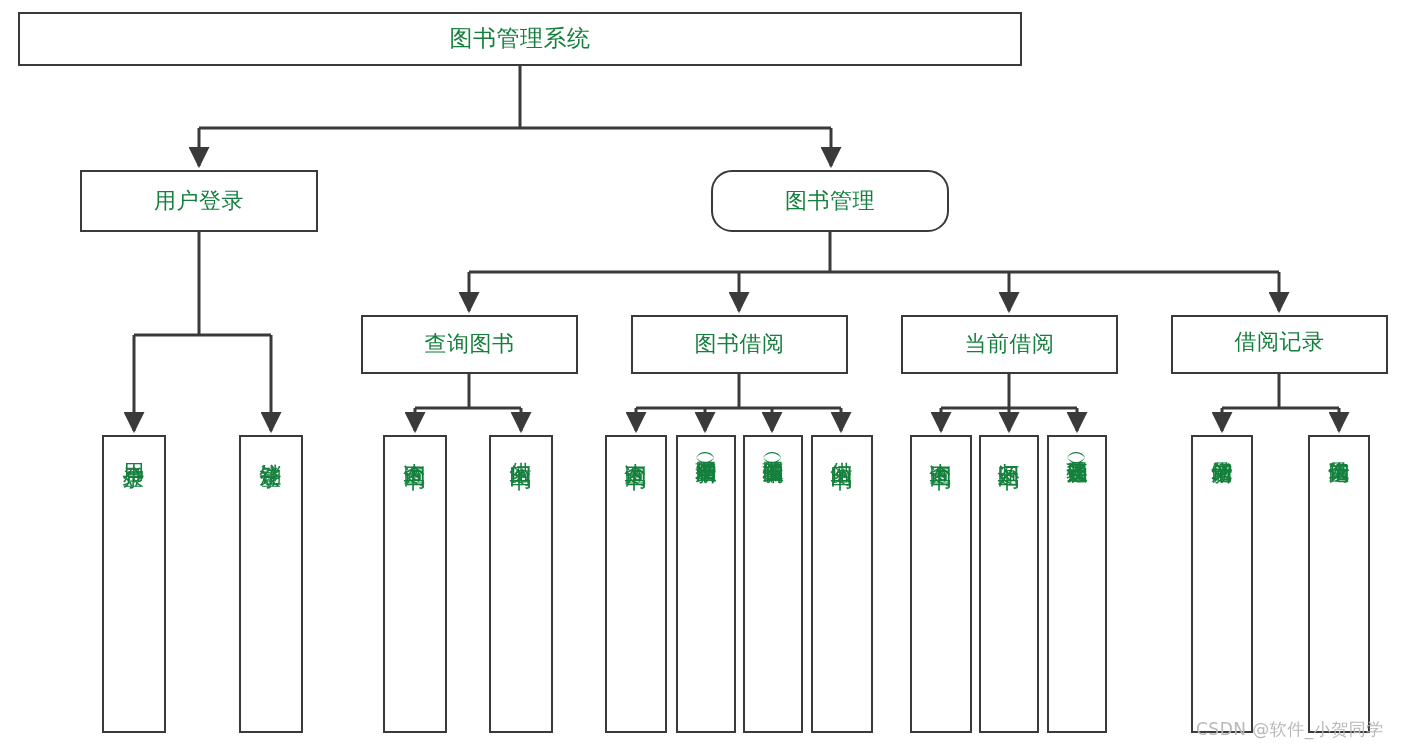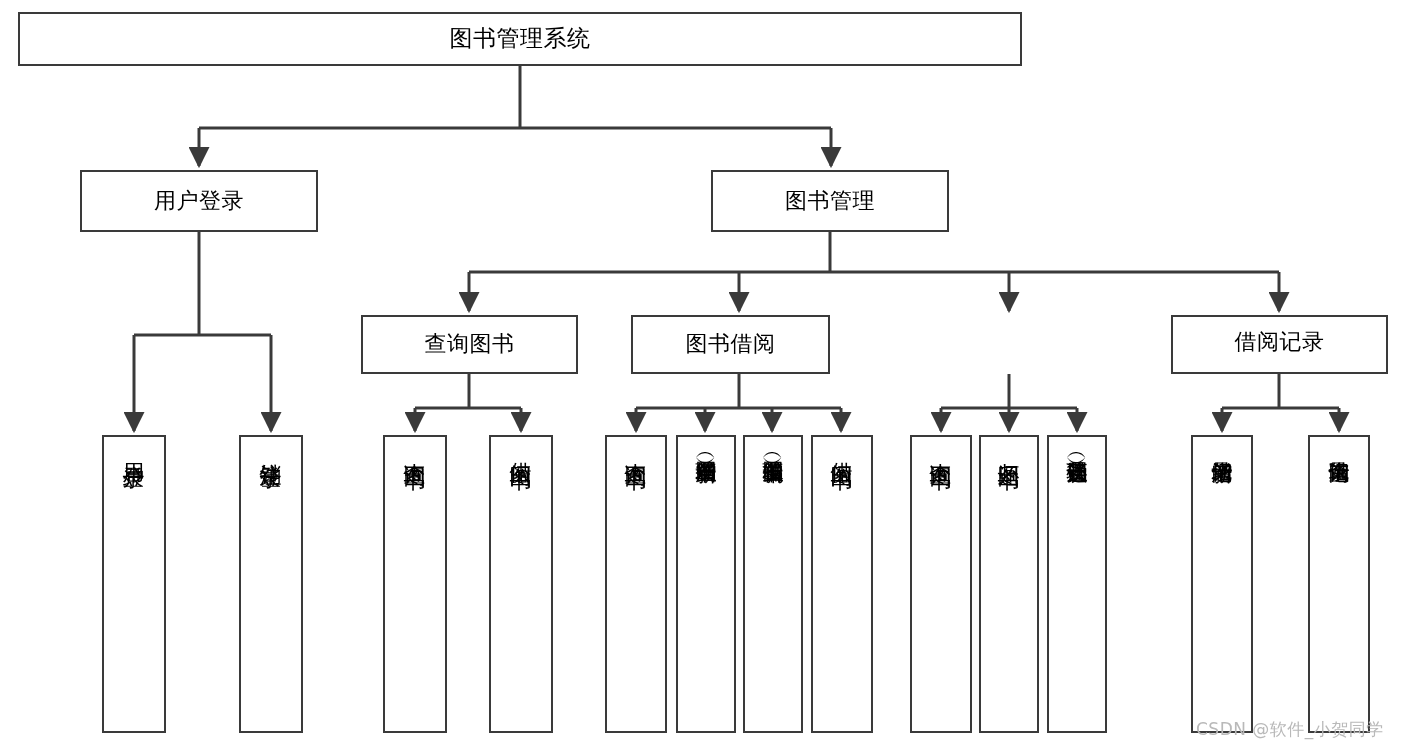--- a/index.html
+++ b/index.html
@@ -26,21 +26,21 @@
     pointer-events: none;
   }
   .node {
     position: absolute;
     box-sizing: border-box;
     border: 2px solid #3a3a3a;
     background: #ffffff;
     display: flex;
     align-items: center;
     justify-content: center;
-    color: #000000;
+    color: #15803d;
   }
   .node .lbl {
     display: block;
     text-align: center;
     line-height: 1.12;
     white-space: nowrap;
   }
   
   .node.h .lbl {
     font-size: 22px;
@@ -129,29 +129,32 @@
     </g>
   </svg>
 
   <div class="node h root" style="left:18px; top:12px; width:1004px; height:54px;">
     <span class="lbl">图书管理系统</span>
   </div>
 
   <div class="node h" style="left:80px; top:170px; width:238px; height:62px;">
     <span class="lbl">用户登录</span>
   </div>
-  <div class="node h" style="left:711px; top:170px; width:238px; height:62px;">
+  <div class="node h" style="left:711px; top:170px; width:238px; height:62px;border-radius:21px;">
     <span class="lbl">图书管理</span>
   </div>
 
   <div class="node h" style="left:361px; top:315px; width:217px; height:59px;">
     <span class="lbl">查询图书</span>
   </div>
-  <div class="node h" style="left:631px; top:315px; width:199px; height:59px;font-family:Liberation Serif, serif;">
+  <div class="node h" style="left:631px; top:315px; width:217px; height:59px;font-family:Liberation Serif, serif;">
     <span class="lbl">图书借阅</span>
+  </div>
+  <div class="node h" style="left:901px; top:315px; width:217px; height:59px;">
+    <span class="lbl">当前借阅</span>
   </div>
   <div class="node h" style="left:1171px; top:315px; width:217px; height:59px;font-family:Liberation Mono, monospace;">
     <span class="lbl">借阅记录</span>
   </div>
 
   <div class="node v" style="left:102px; top:435px; width:64px; height:298px;">
     <span class="lbl">用户登录</span>
   </div>
   <div class="node v" style="left:239px; top:435px; width:64px; height:298px;">
     <span class="lbl">注销登录</span>

